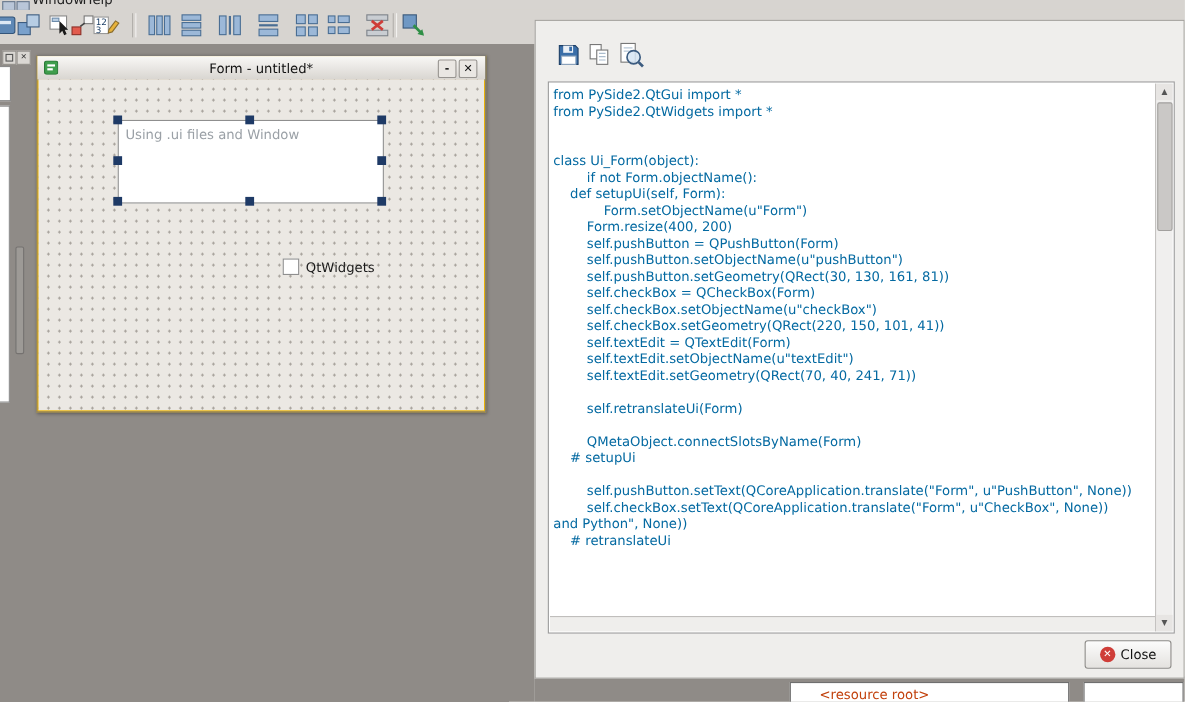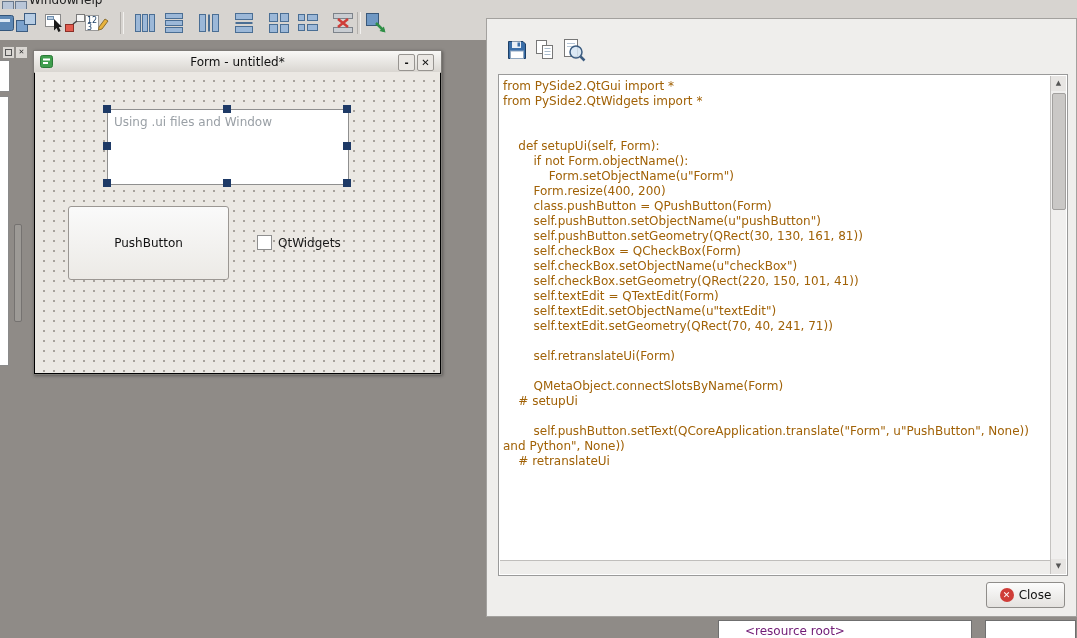--- a/index.html
+++ b/index.html
@@ -20,21 +20,21 @@
   .tsep{position:absolute;top:3px;width:2px;height:22px;border-left:1px solid #b2afab;border-right:1px solid #f2f1ef}
 
   
   .mdi{left:0;top:40px;width:486px;height:598px;background:#8f8b87}
   .mdi-right{left:486px;top:615px;width:591px;height:23px;background:#8f8b87}
   .sliver{background:#fff;border:1px solid #8a8a8a;border-left:none}
   .dockbtn{width:11px;height:11px;background:#dad7d3;border:1px solid #8f8c88;display:flex;align-items:center;justify-content:center;font-size:7px;line-height:1;color:#333}
   .lscroll{width:6px;background:#9d9a96;border:1px solid #757270;border-radius:2px}
 
   
-  .window{background:#000000;border:1px solid #7f7c78;box-shadow:1px 1px 3px rgba(0,0,0,.35)}
+  .window{background:#eab308;border:1px solid #7f7c78;box-shadow:1px 1px 3px rgba(0,0,0,.35)}
   .titlebar{position:absolute;left:0;top:0;right:0;height:21px;
     background:linear-gradient(#f9f8f6,#d9d6d1);border-bottom:1px solid #a8a5a0;
     display:flex;align-items:center;justify-content:center}
   .titlebar .ticon{position:absolute;left:6px;top:4px}
   .titlebar .ttext{font-size:12px;color:#111}
   .wbtn{position:absolute;top:3px;width:15px;height:15px;background:#eae7e3;border:1px solid #979490;
     border-radius:2px;display:flex;align-items:center;justify-content:center;
     font-size:10px;font-weight:bold;line-height:1;color:#111}
   .formbody{position:absolute;left:1px;right:1px;top:21px;bottom:1px;background:#ebe8e3;
     background-image:radial-gradient(circle,#a7a29c 1px,transparent 1.3px);
@@ -45,36 +45,36 @@
   .qbutton{position:absolute;background:linear-gradient(#fafafa,#eceae6);border:1px solid #9b9793;
     border-radius:3px;display:flex;align-items:center;justify-content:center;color:#111}
   .cbrow{position:absolute;display:flex;align-items:center;gap:6px}
   .cbbox{width:13px;height:13px;background:#fff;border:1px solid #8f8f8f}
 
   
   .dialog{left:486px;top:18px;width:589px;height:597px;background:#efeeec;border:1px solid #a3a19e}
   .dtool{position:absolute;display:flex;align-items:center;justify-content:center;width:28px;height:28px}
   .codebox{position:absolute;left:11px;top:55px;width:568px;height:500px;background:#fff;border:1px solid #9a9a9a}
   .codetext{position:absolute;left:4px;top:4px;right:18px;bottom:16px;overflow:hidden;
-    font-size:12px;line-height:15px;color:#a16207}
+    font-size:12px;line-height:15px;color:#0369a1}
   .code-line{white-space:pre;min-height:15px}
   .vscroll{position:absolute;top:1px;right:1px;bottom:1px;width:15px;background:#f0efee;border-left:1px solid #c4c2c0}
   .sarrow{position:absolute;left:0;width:15px;height:15px;font-size:7px;line-height:15px;text-align:center;color:#555;background:#e7e5e3}
   .sarrow.up{top:0}.sarrow.down{bottom:0}
   .sthumb{position:absolute;left:1px;width:12px;background:#cac8c6;border:1px solid #a2a09e;border-radius:2px}
   .hscroll{position:absolute;left:1px;right:17px;bottom:1px;height:13px;background:#efeeec;border-top:1px solid #c0bebc}
   .closebtn{position:absolute;left:499px;top:563px;width:77px;height:24px;
     background:linear-gradient(#fcfcfc,#e4e2df);border:1px solid #8f8d8a;border-radius:3px;
     display:flex;align-items:center;justify-content:center;gap:5px;color:#111}
   .closeicon{display:inline-block;width:14px;height:14px;border-radius:50%;background:#cf3d38;
     color:#fff;font-size:9px;font-weight:bold;line-height:14px;text-align:center}
 
   
   .panelbox{background:#fff;border:1px solid #6f6f6f}
-  .resourcetext{padding:3px 0 0 26px;color:#701a75}
+  .resourcetext{padding:3px 0 0 26px;color:#c2410c}
 </style>
 </head>
 <body>
 
 <div class="abs mdi"></div>
 <div class="abs mdi-right"></div>
 
 <div class="abs menubar">
   <span class="micon" style="left:2px"></span>
   <span class="micon" style="left:15px"></span>
@@ -221,23 +221,20 @@
     </div>
     <div class="handle" style="left:68px;top:33px"></div>
     <div class="handle" style="left:188px;top:33px"></div>
     <div class="handle" style="left:308px;top:33px"></div>
     <div class="handle" style="left:68px;top:70px"></div>
     <div class="handle" style="left:308px;top:70px"></div>
     <div class="handle" style="left:68px;top:107px"></div>
     <div class="handle" style="left:188px;top:107px"></div>
     <div class="handle" style="left:308px;top:107px"></div>
 
-    <div class="qbutton" style="left:33px;top:134px;width:159px;height:72px">
-      <span>PushButton</span>
-    </div>
 
     <div class="cbrow" style="left:222px;top:163px">
       <span class="cbbox"></span>
       <span>QtWidgets</span>
     </div>
   </div>
 </div>
 
 <div class="abs dialog">
   <span class="dtool" style="left:16px;top:17px">
@@ -270,40 +267,42 @@
         <line x1="19.5" y1="18.5" x2="23.5" y2="22.5" stroke="#3c5c80" stroke-width="2.5"></line>
       </svg>
   </span>
 
   <div class="codebox">
     <div class="codetext">
         <div class="code-line">from PySide2.QtGui import *</div>
         <div class="code-line">from PySide2.QtWidgets import *</div>
         <div class="code-line"></div>
         <div class="code-line"></div>
+        <div class="code-line">class Ui_Form(object):</div>
+        <div class="code-line">        if not Form.objectName():</div>
         <div class="code-line">    def setupUi(self, Form):</div>
-        <div class="code-line">        if not Form.objectName():</div>
         <div class="code-line">            Form.setObjectName(u"Form")</div>
         <div class="code-line">        Form.resize(400, 200)</div>
-        <div class="code-line">        class.pushButton = QPushButton(Form)</div>
+        <div class="code-line">        self.pushButton = QPushButton(Form)</div>
         <div class="code-line">        self.pushButton.setObjectName(u"pushButton")</div>
         <div class="code-line">        self.pushButton.setGeometry(QRect(30, 130, 161, 81))</div>
         <div class="code-line">        self.checkBox = QCheckBox(Form)</div>
         <div class="code-line">        self.checkBox.setObjectName(u"checkBox")</div>
         <div class="code-line">        self.checkBox.setGeometry(QRect(220, 150, 101, 41))</div>
         <div class="code-line">        self.textEdit = QTextEdit(Form)</div>
         <div class="code-line">        self.textEdit.setObjectName(u"textEdit")</div>
         <div class="code-line">        self.textEdit.setGeometry(QRect(70, 40, 241, 71))</div>
         <div class="code-line"></div>
         <div class="code-line">        self.retranslateUi(Form)</div>
         <div class="code-line"></div>
         <div class="code-line">        QMetaObject.connectSlotsByName(Form)</div>
         <div class="code-line">    # setupUi</div>
         <div class="code-line"></div>
         <div class="code-line">        self.pushButton.setText(QCoreApplication.translate("Form", u"PushButton", None))</div>
+        <div class="code-line">        self.checkBox.setText(QCoreApplication.translate("Form", u"CheckBox", None))</div>
         <div class="code-line">and Python", None))</div>
         <div class="code-line">    # retranslateUi</div>
       </div>
     <div class="hscroll"></div>
     <div class="vscroll">
       <div class="sarrow up">▲</div>
       <div class="sthumb" style="top:17px;height:115px"></div>
       <div class="sarrow down">▼</div>
     </div>
   </div>

